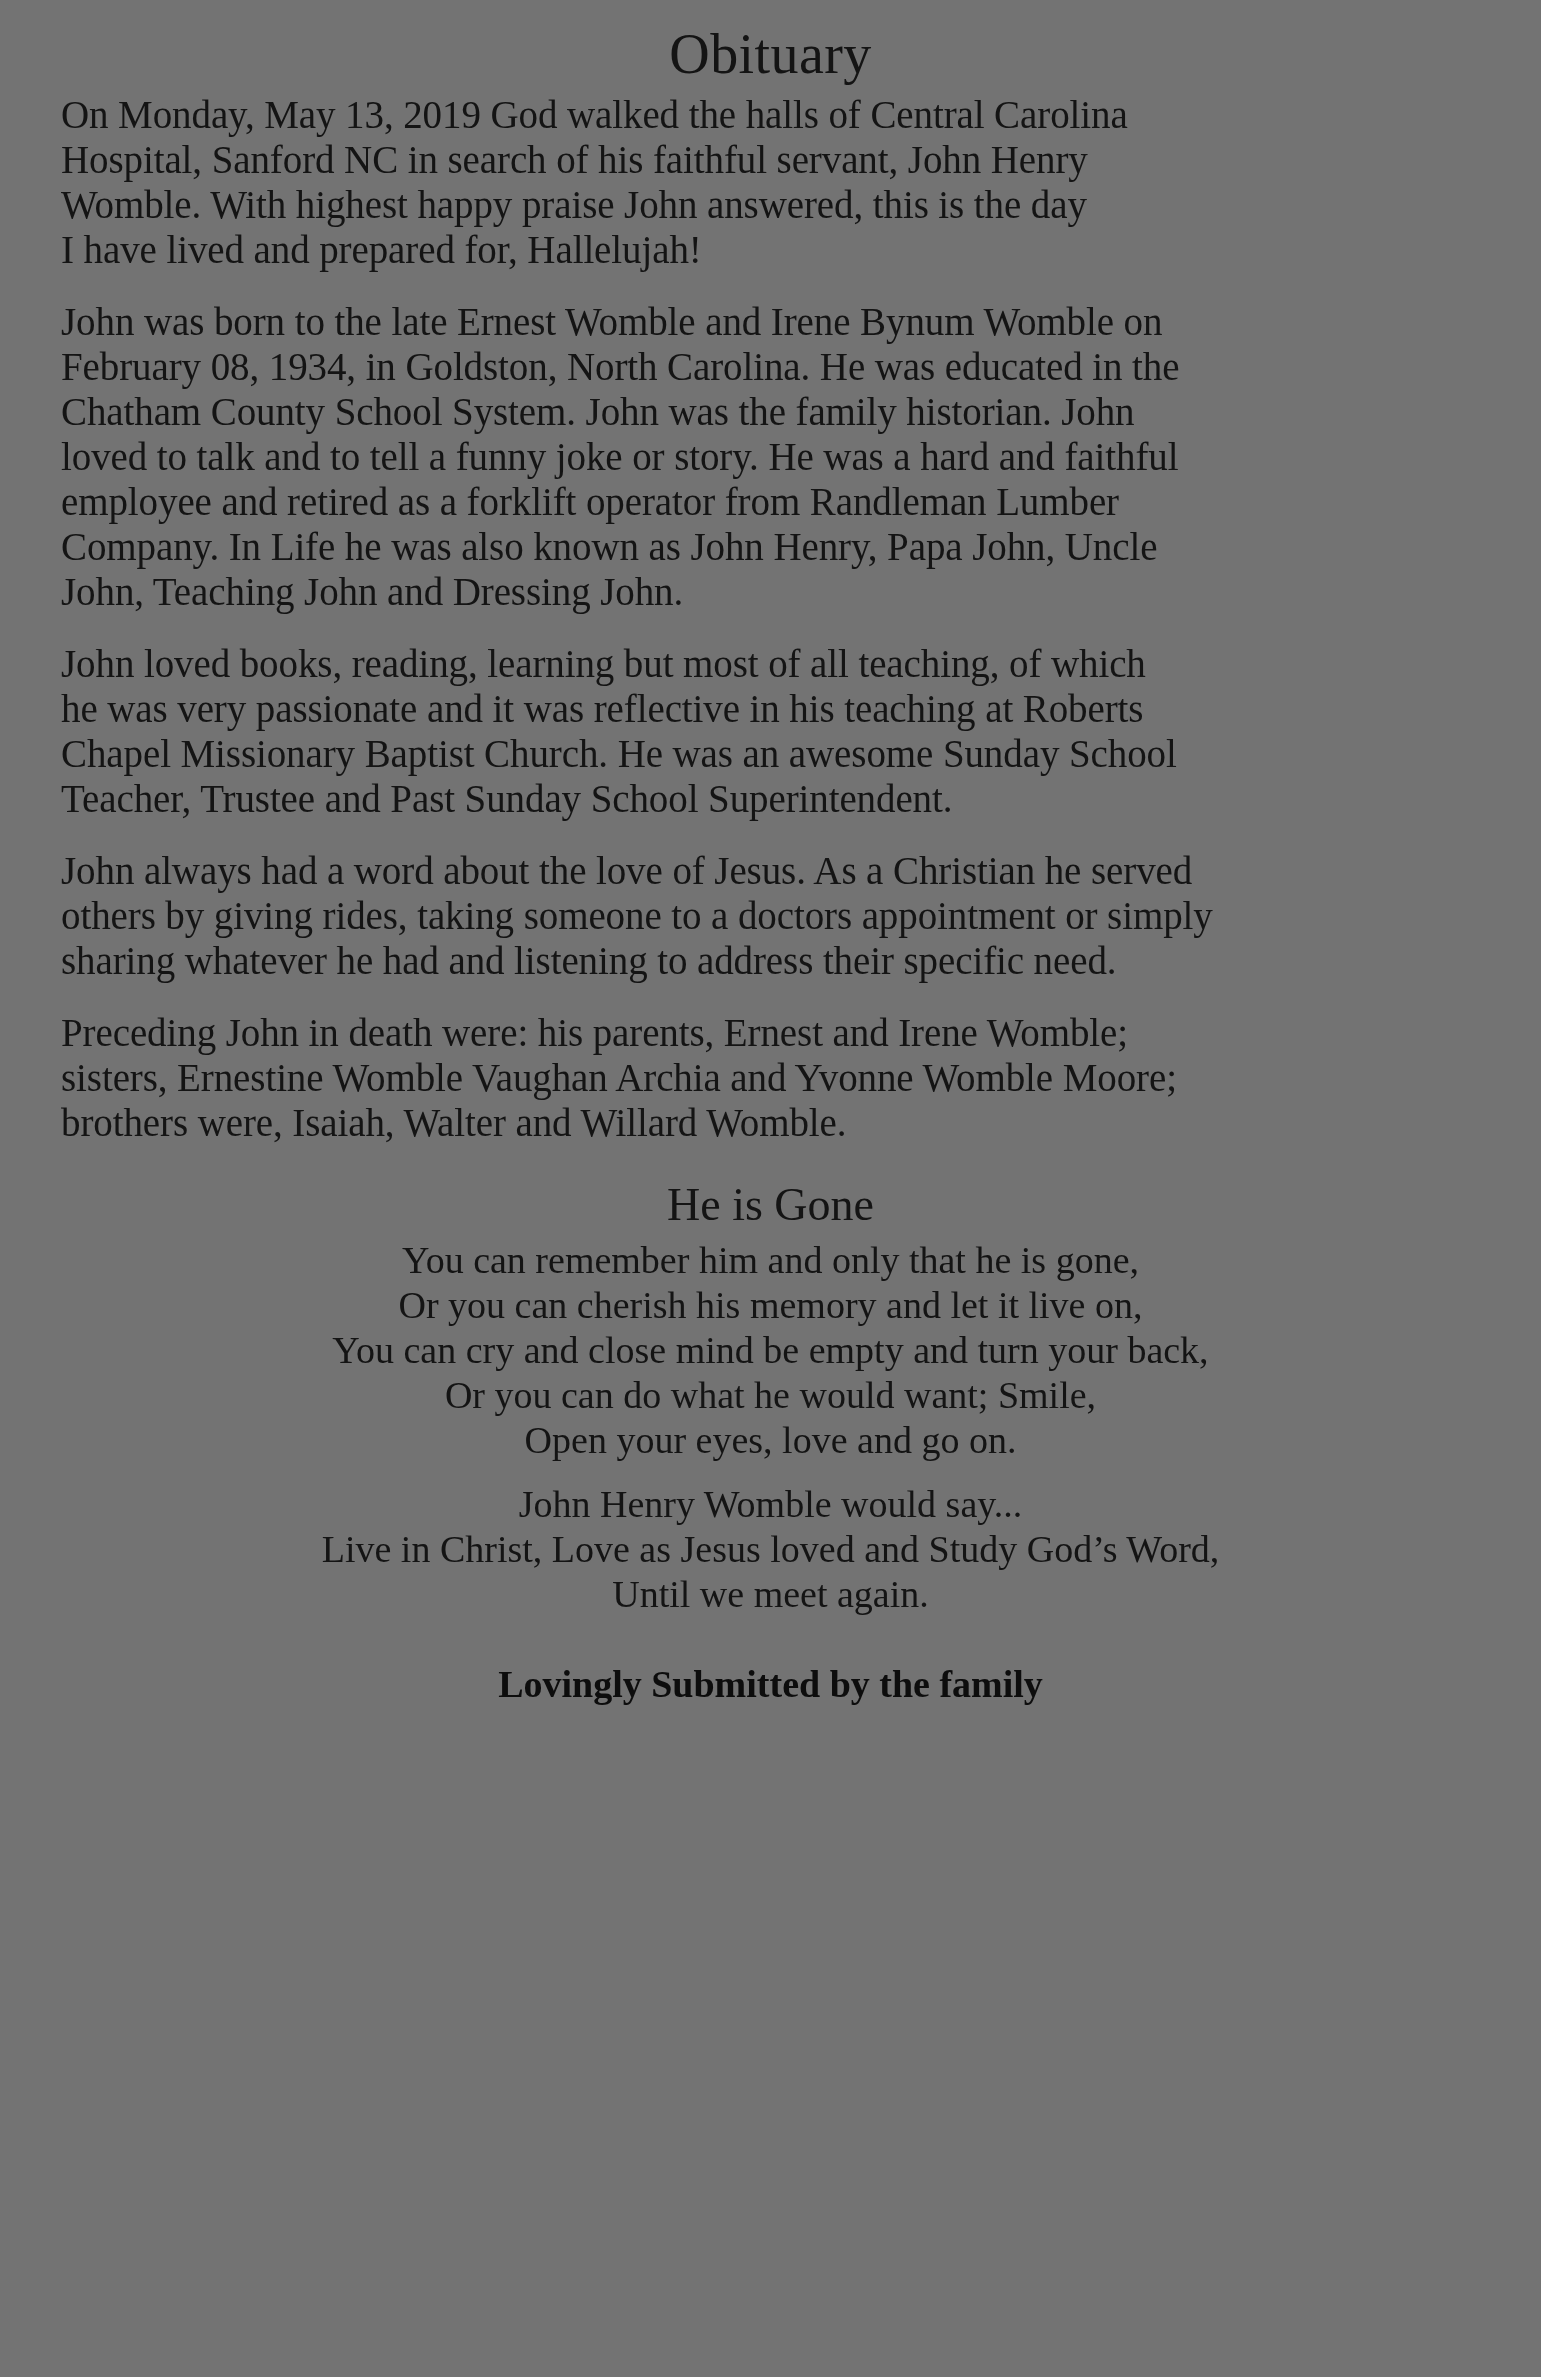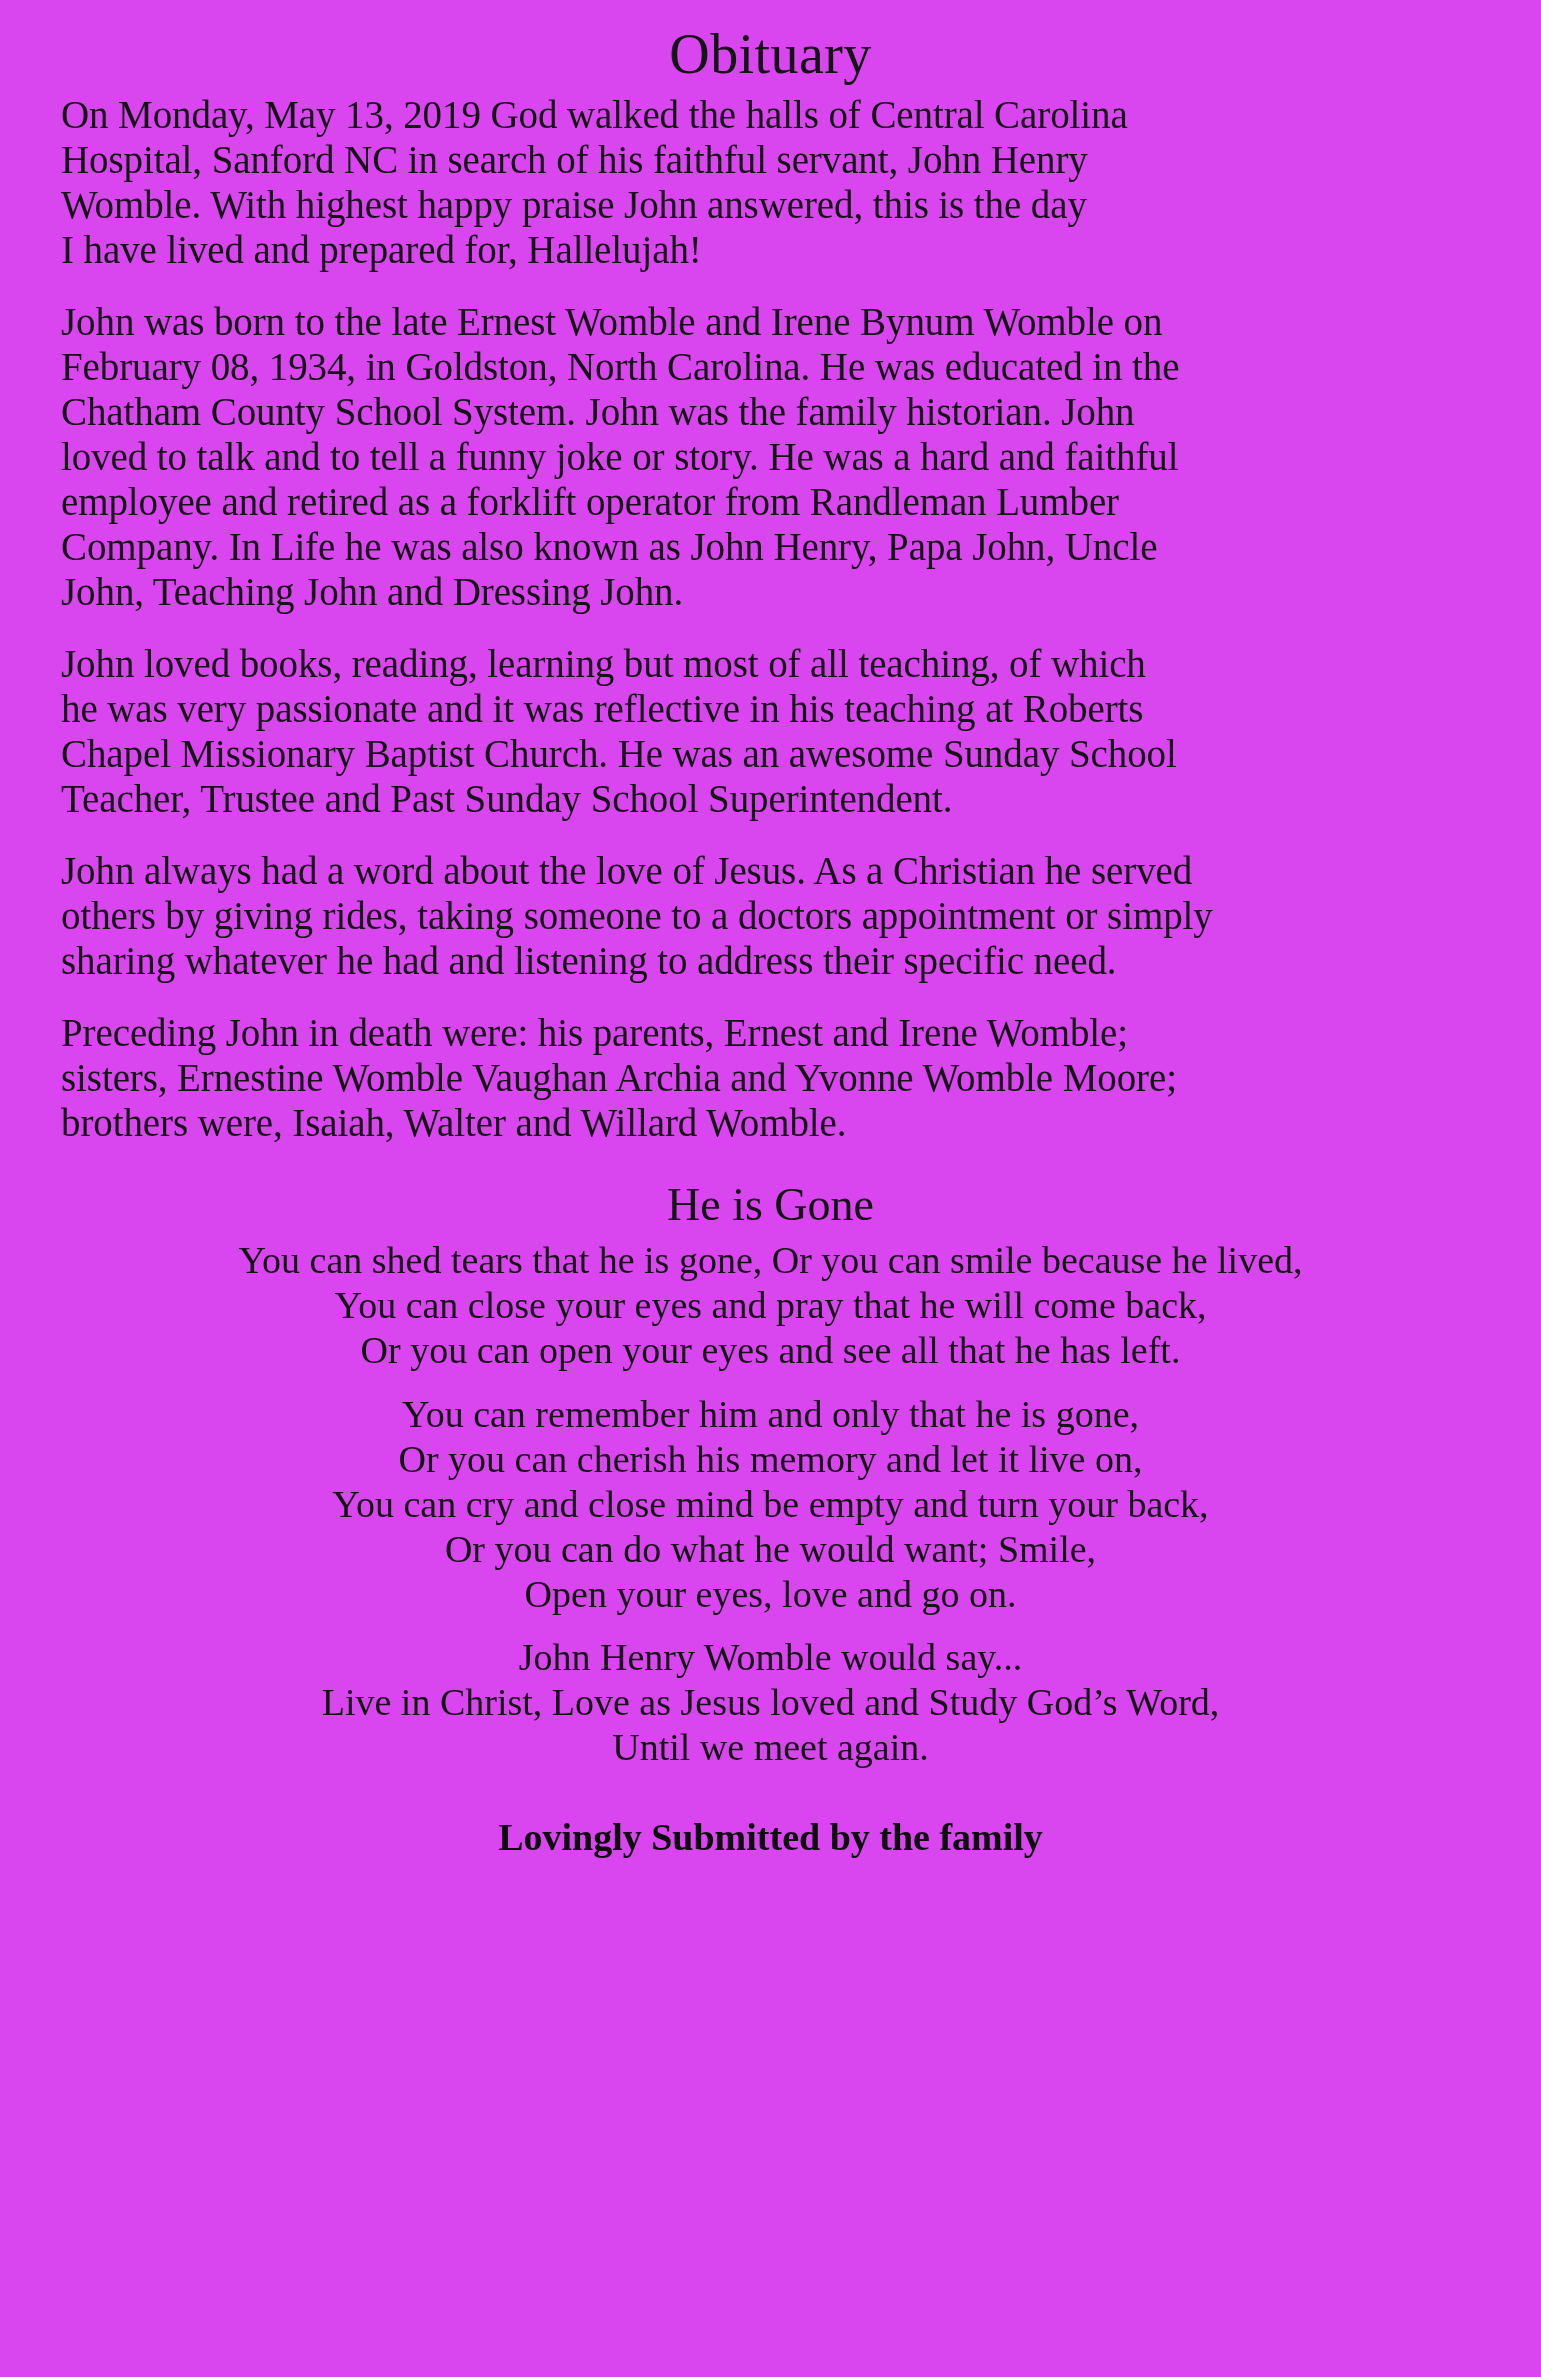--- a/index.html
+++ b/index.html
@@ -12,21 +12,21 @@
     height: 2377px;
     background: #f2f2f0;
     font-family: "Liberation Serif", "DejaVu Serif", serif;
     color: #111111;
     overflow: hidden;
   }
   .page {
     position: relative;
     width: 1541px;
     height: 2377px;
-    background: #d946ef;
+    background: #737373;
     box-sizing: border-box;
     padding: 0 45px 0 45px;
   }
 
   
   .doc-title {
     text-align: center;
     font-size: 56px;
     line-height: 1.0;
     font-weight: normal;
@@ -113,23 +113,20 @@
 others by giving rides, taking someone to a doctors appointment or simply
 sharing whatever he had and listening to address their specific need.</p>
     <p class="obit-para">Preceding John in death were: his parents, Ernest and Irene Womble;
 sisters, Ernestine Womble Vaughan Archia and Yvonne Womble Moore;
 brothers were, Isaiah, Walter and Willard Womble.</p>
   </div>
 
   <div class="poem-section">
     <h2 class="poem-title">He is Gone</h2>
 
-    <p class="stanza">You can shed tears that he is gone, Or you can smile because he lived,
-You can close your eyes and pray that he will come back,
-Or you can open your eyes and see all that he has left.</p>
     <p class="stanza">You can remember him and only that he is gone,
 Or you can cherish his memory and let it live on,
 You can cry and close mind be empty and turn your back,
 Or you can do what he would want; Smile,
 Open your eyes, love and go on.</p>
     <p class="stanza">John Henry Womble would say...
 Live in Christ, Love as Jesus loved and Study God’s Word,
 Until we meet again.</p>
   </div>
 

